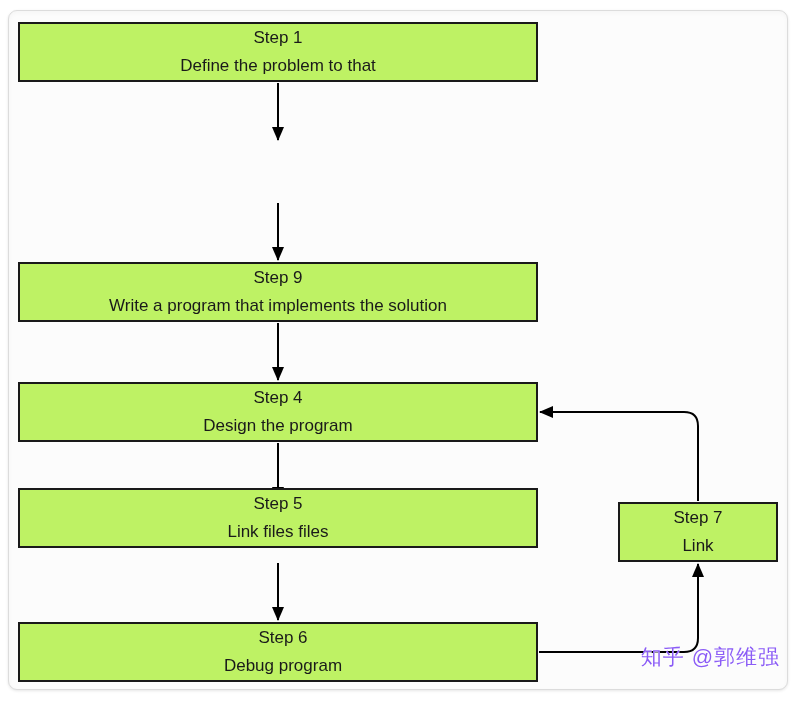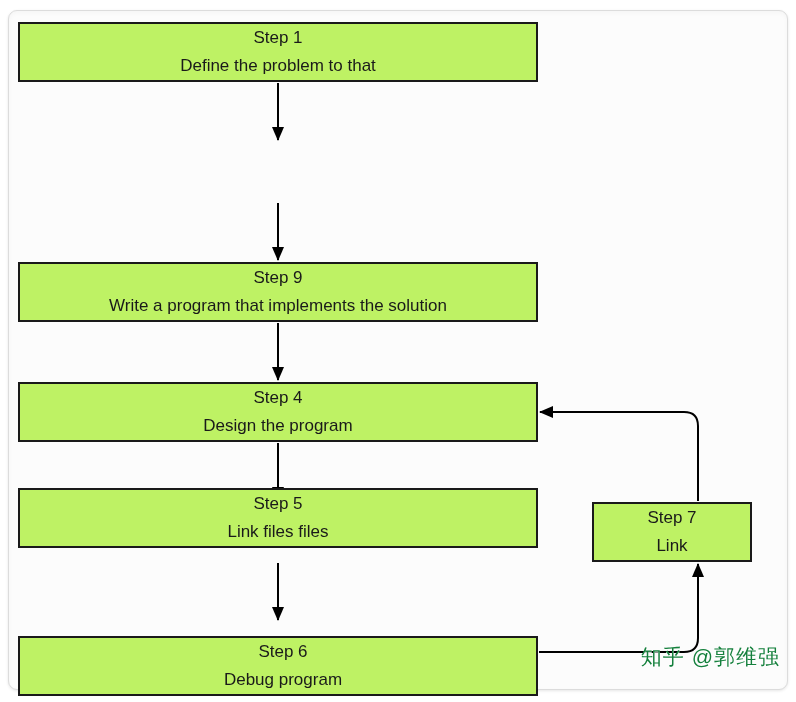--- a/index.html
+++ b/index.html
@@ -36,40 +36,40 @@
     color: #1a1a1a;
     font-size: 17px;
     line-height: 28px;
   }
   .box-main { left: 18px; width: 520px; height: 60px; }
   #box1 { top: 22px; }
   #box2 { top: 142px; }
   #box3 { top: 262px; }
   #box4 { top: 382px; }
   #box5 { top: 488px; }
-  #box6 { top: 636px; padding-left: 10px; }
-  #box7 { left: 592px; top: 502px; width: 160px; height: 60px; }
+  #box6 { top: 622px; padding-left: 10px; }
+  #box7 { left: 618px; top: 502px; width: 160px; height: 60px; }
   svg.arrows {
     position: absolute;
     left: 0; top: 0;
     width: 796px; height: 702px;
     pointer-events: none;
   }
   svg.arrows path {
     stroke: #000000;
     stroke-width: 2;
     fill: none;
   }
   .watermark {
     position: absolute;
     top: 643px;
     right: 16px;
     font-size: 21px;
     letter-spacing: 1px;
-    color: #15803d;
+    color: #8b5cf6;
     text-shadow: 0 1px 0 #ffffff;
     white-space: nowrap;
   }
 </style>
 </head>
 <body>
 
 <div class="card"></div>
 
 <div class="stage">

